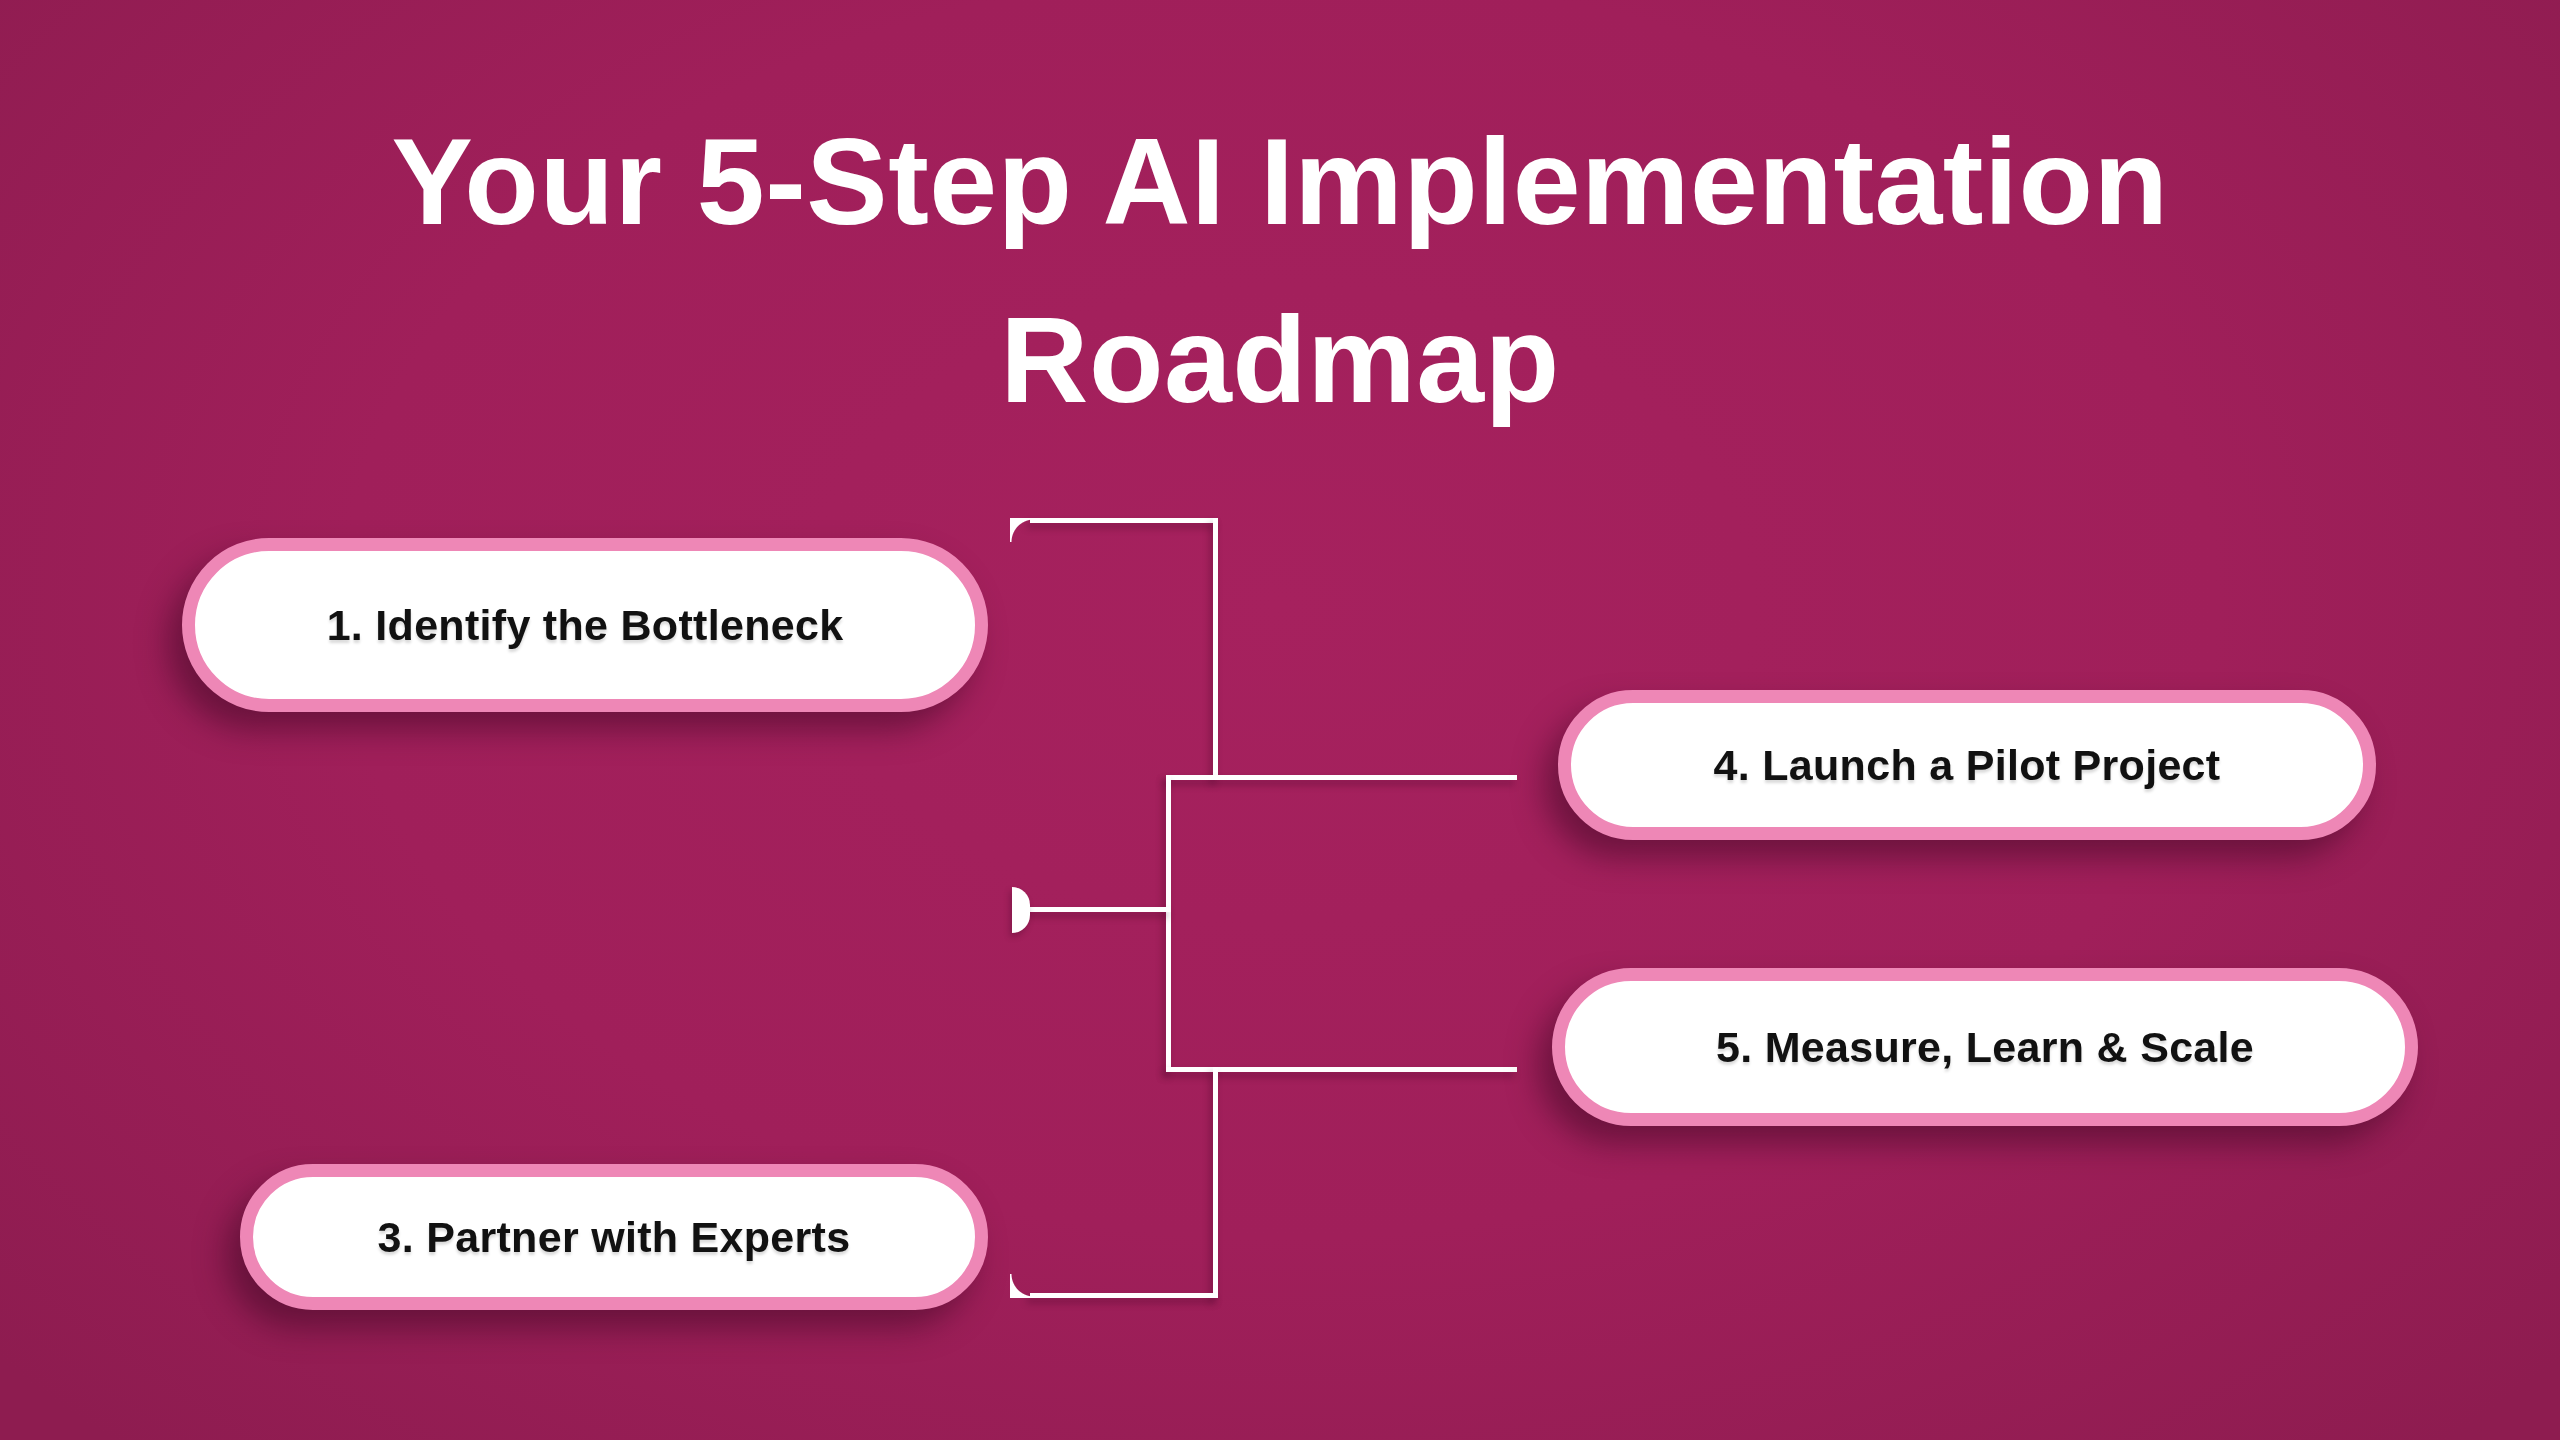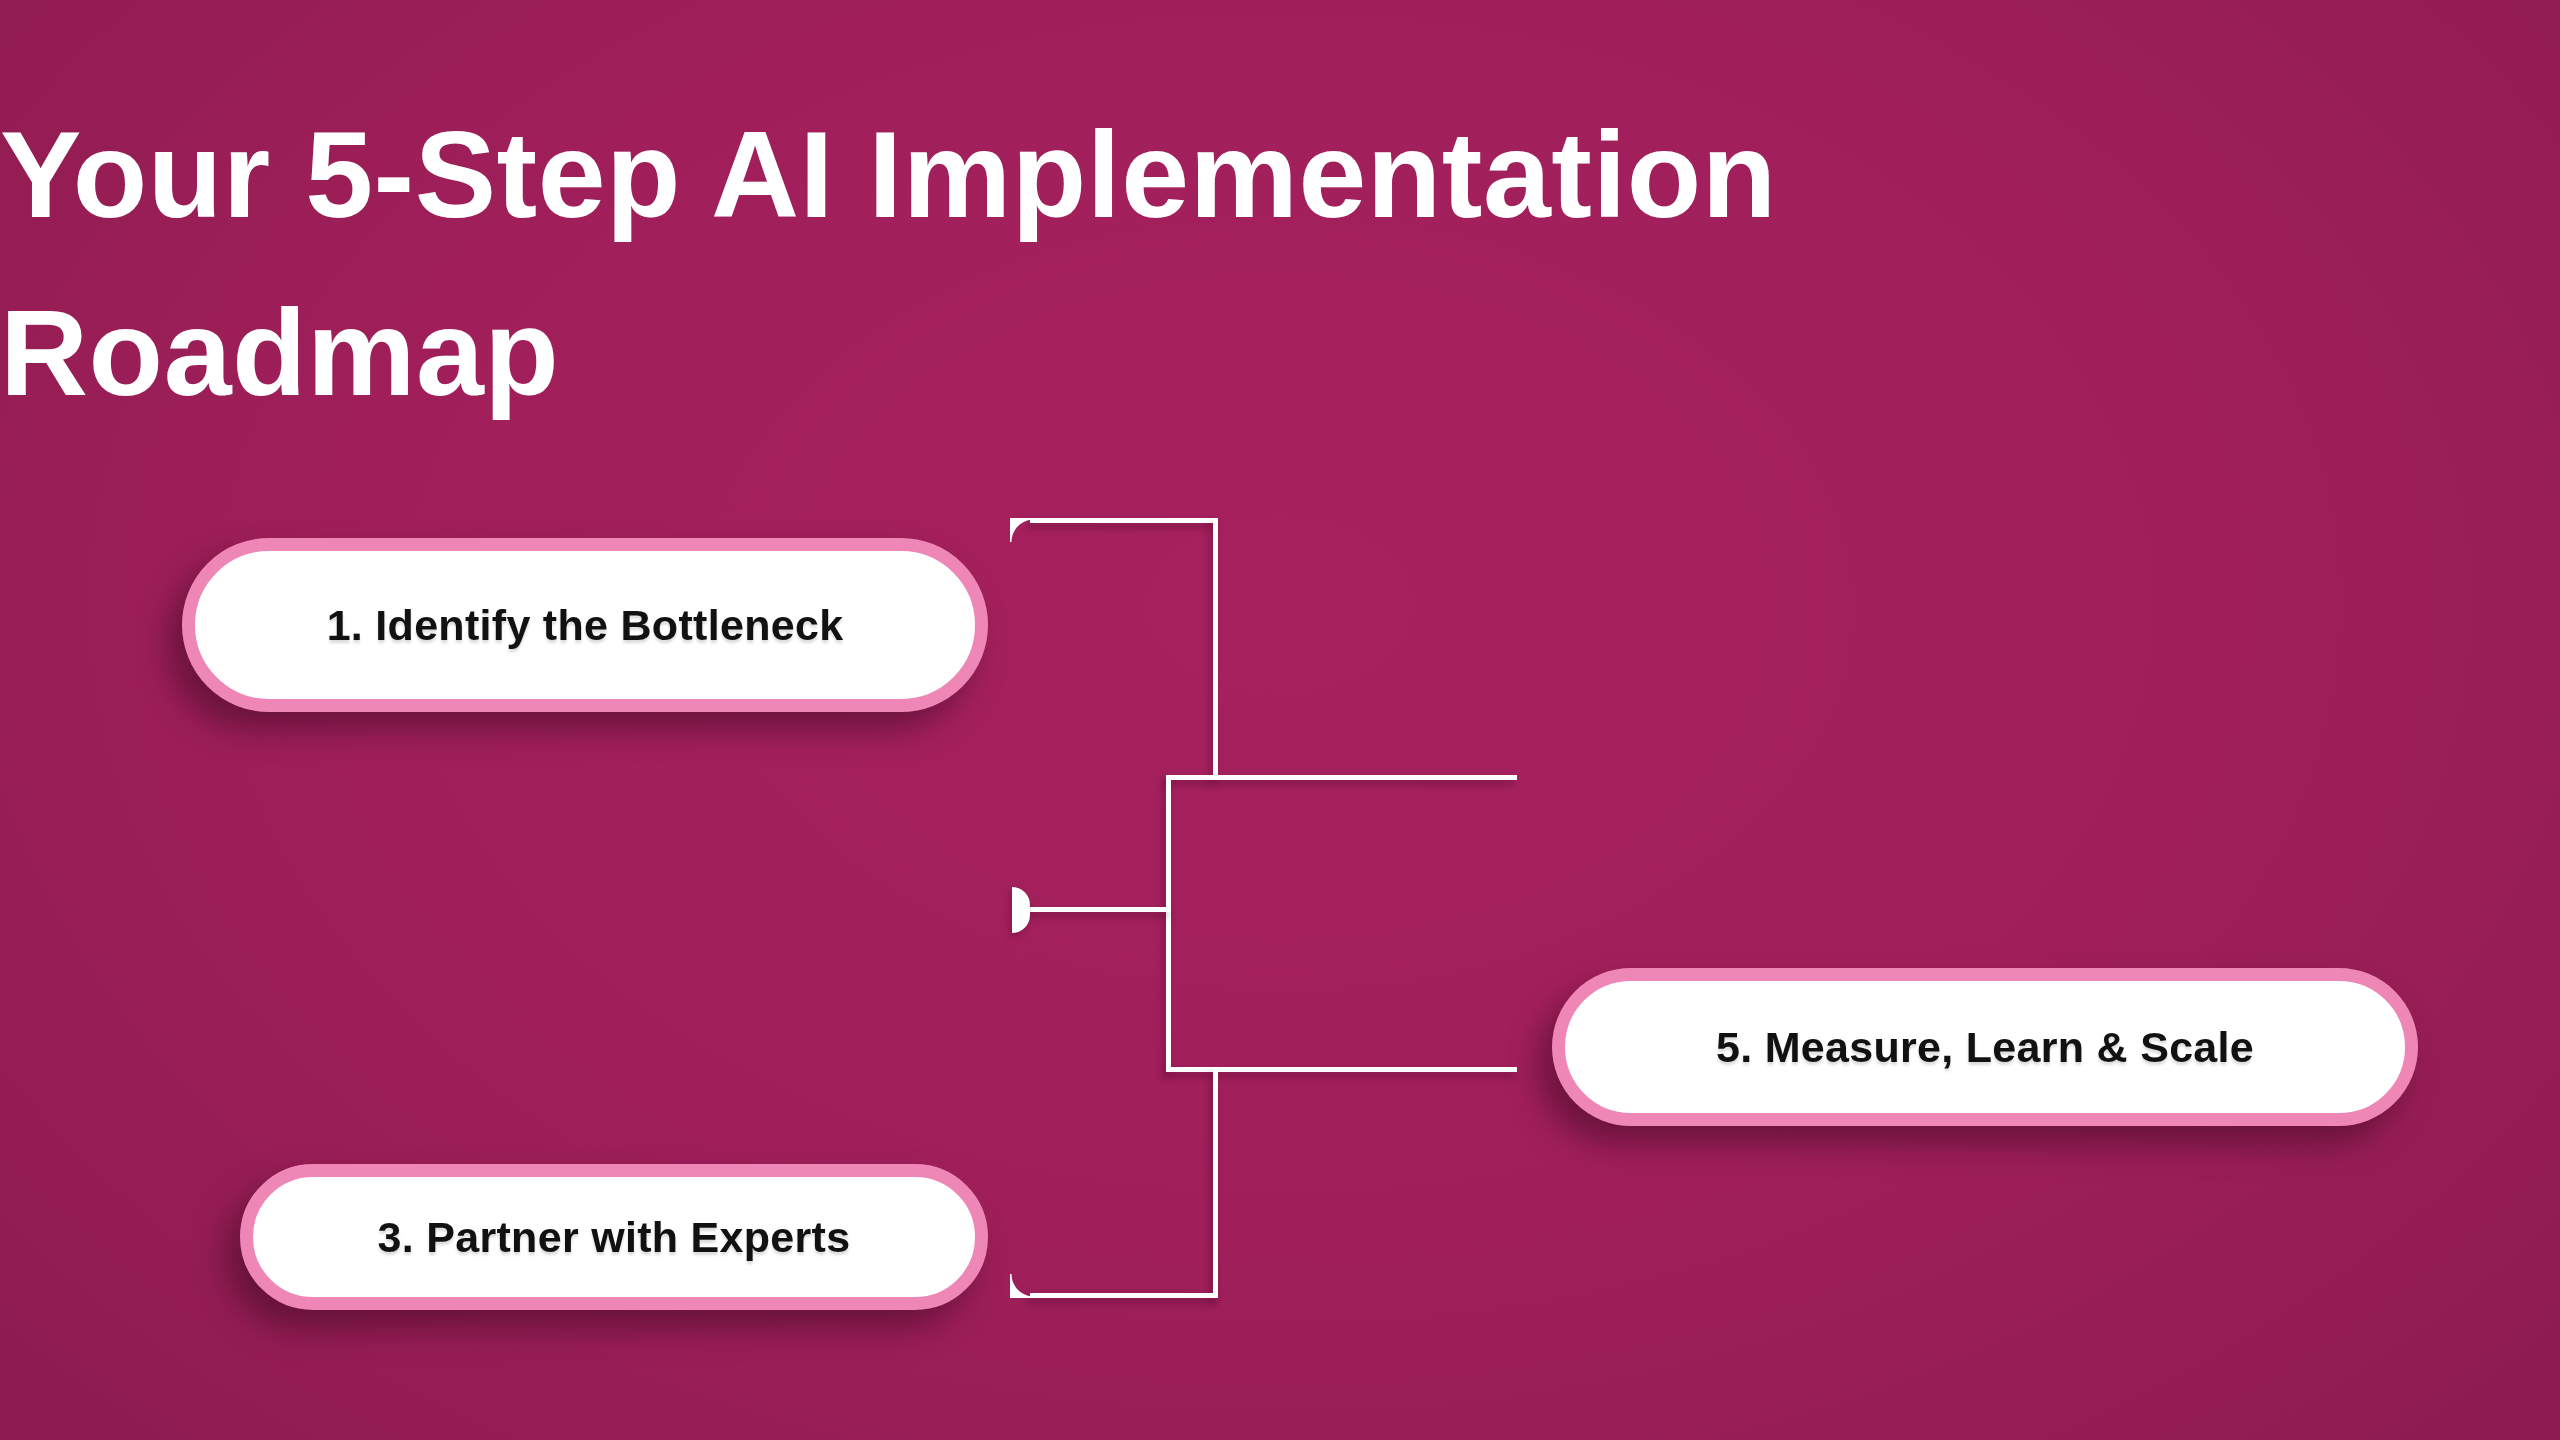--- a/index.html
+++ b/index.html
@@ -3,21 +3,21 @@
 <meta charset="utf-8">
 <style>
   html,body{margin:0;padding:0;background:#7f1846;}
   .canvas{
     position:relative;width:2560px;height:1440px;overflow:hidden;
     font-family:"Liberation Sans","DejaVu Sans",sans-serif;
     background:radial-gradient(ellipse 1700px 1150px at 50% 42%,
       var(--background,#a6215e) 0%, #a01f5a 55%, var(--background-edge,#8e1c50) 100%);
   }
   .title{
-    position:absolute;left:0;right:0;top:86px;
+    position:absolute;left:0;right:0;top:93px;text-align:center;
     color:var(--title-text,#ffffff);font-weight:bold;font-size:122px;
     line-height:1.46;letter-spacing:.5px;
   }
   .pill{
     position:absolute;box-sizing:border-box;
     background:var(--pill-fill,#ffffff);
     border:13px solid var(--pill-ring,#ee87b6);
     border-radius:999px;
     display:flex;align-items:center;justify-content:center;
     box-shadow:-14px 18px 30px rgba(58,7,34,.5);
@@ -79,18 +79,21 @@
 
   <div class="pill" style="left:182px;top:538px;width:806px;height:174px;">
     <span class="label">1. Identify the Bottleneck</span>
   </div>
 
 
   <div class="pill" style="left:240px;top:1164px;width:748px;height:146px;">
     <span class="label">3. Partner with Experts</span>
   </div>
 
+  <div class="pill" style="left:1558px;top:690px;width:818px;height:150px;">
+    <span class="label">4. Launch a Pilot Project</span>
+  </div>
 
   <div class="pill" style="left:1552px;top:968px;width:866px;height:158px;">
     <span class="label">5. Measure, Learn &amp; Scale</span>
   </div>
 
 </div>
 
 </body></html>

